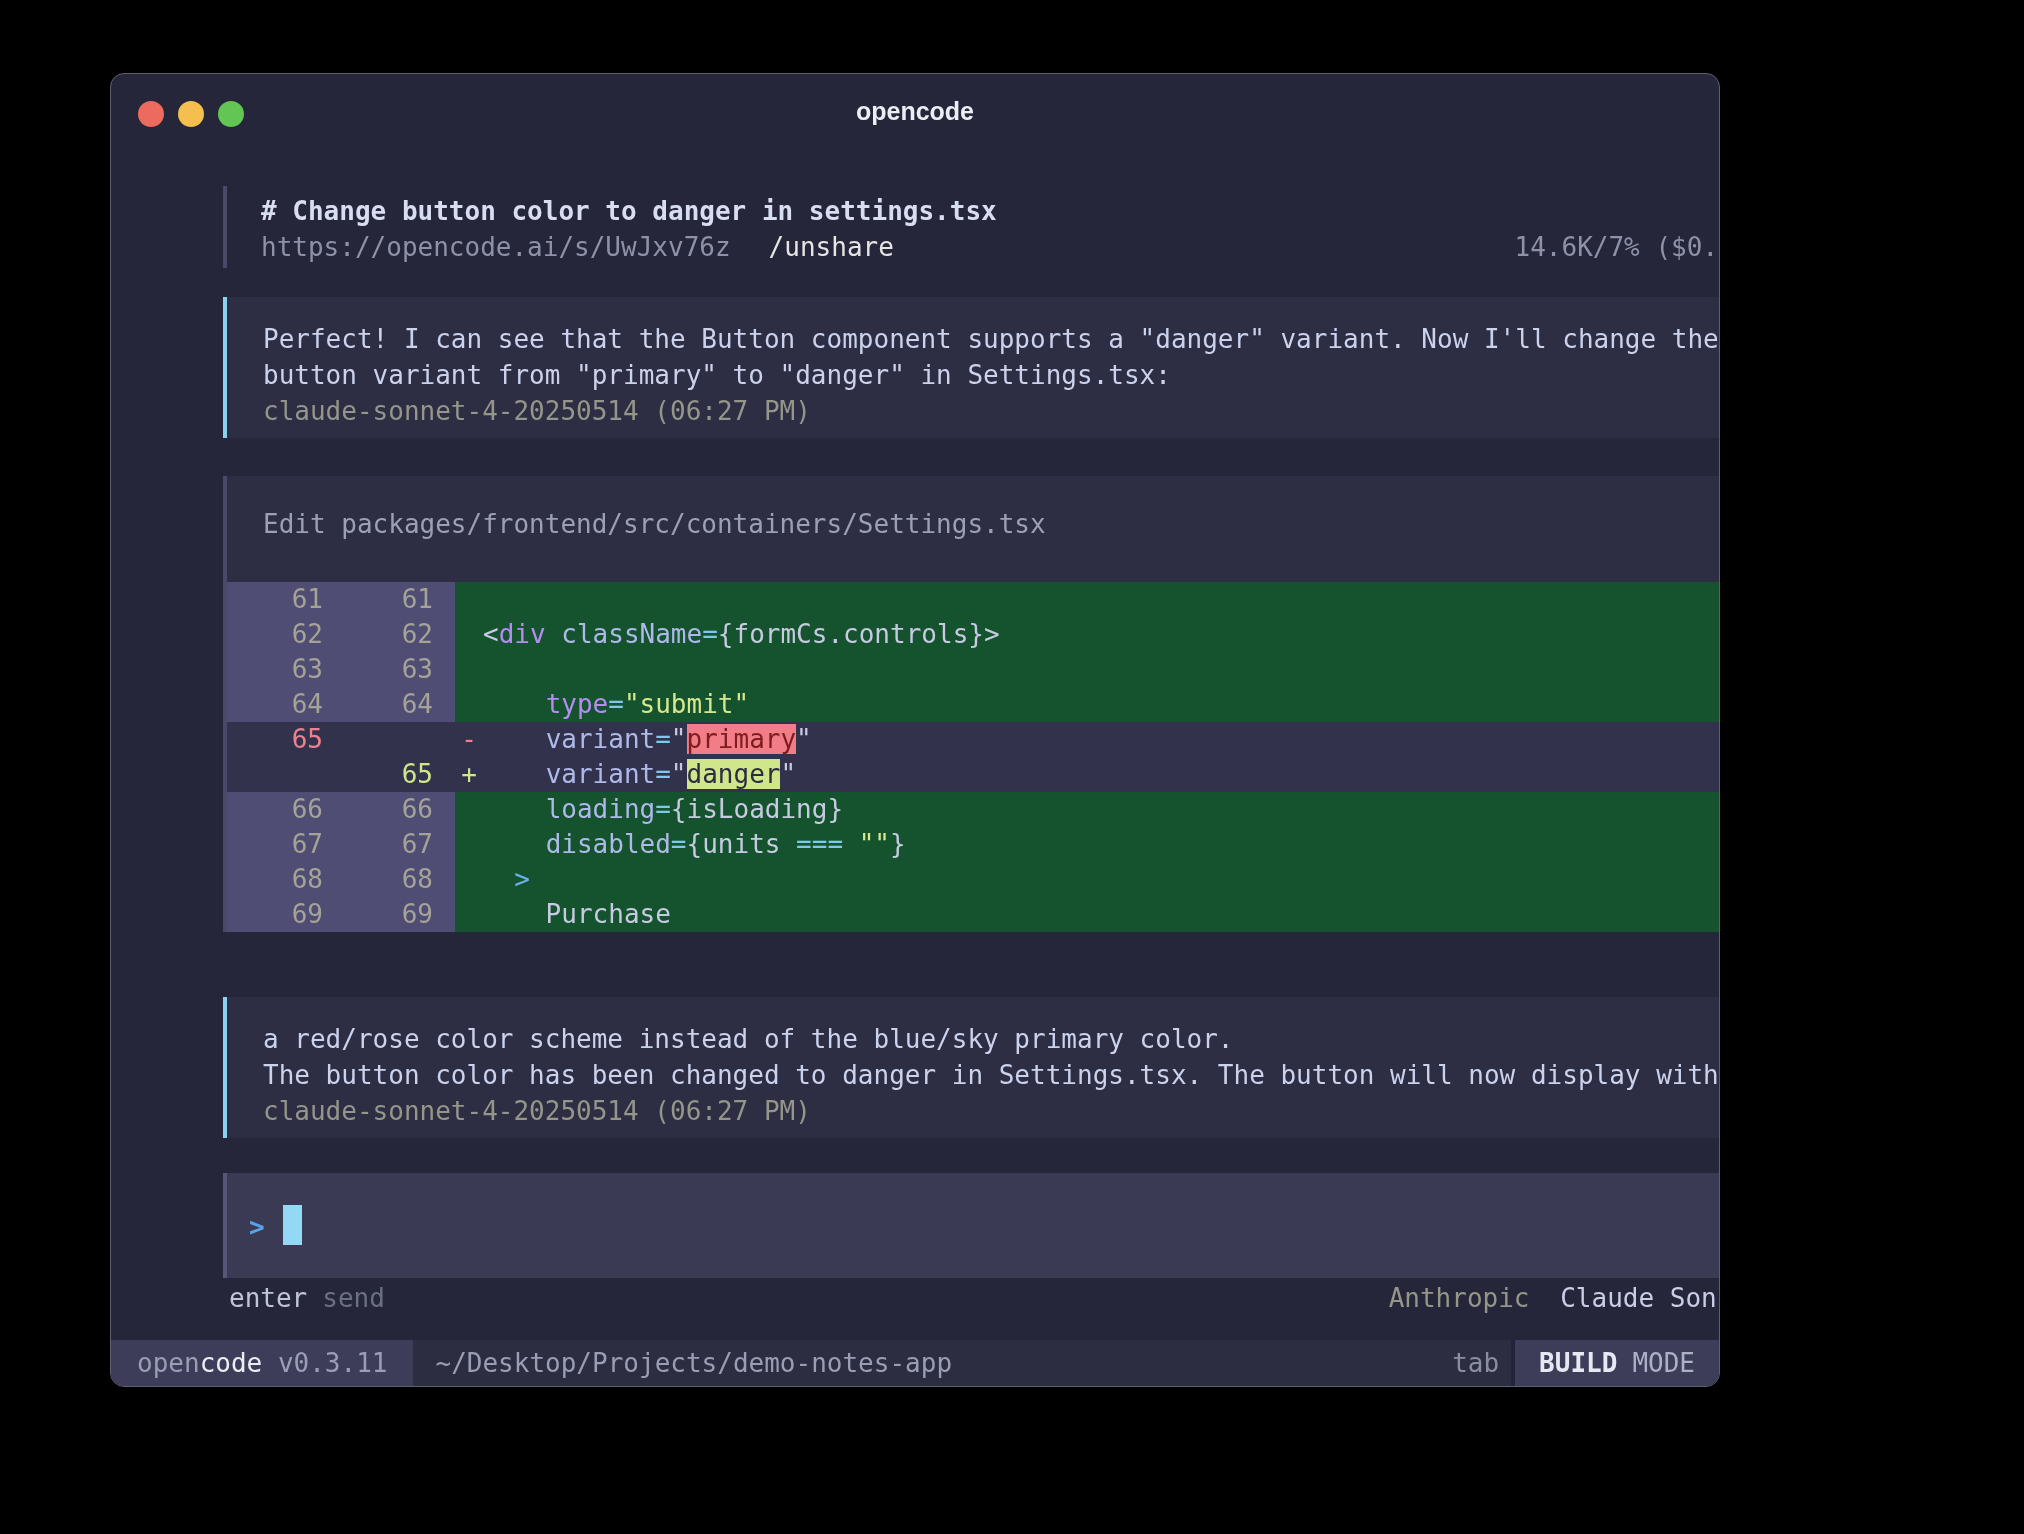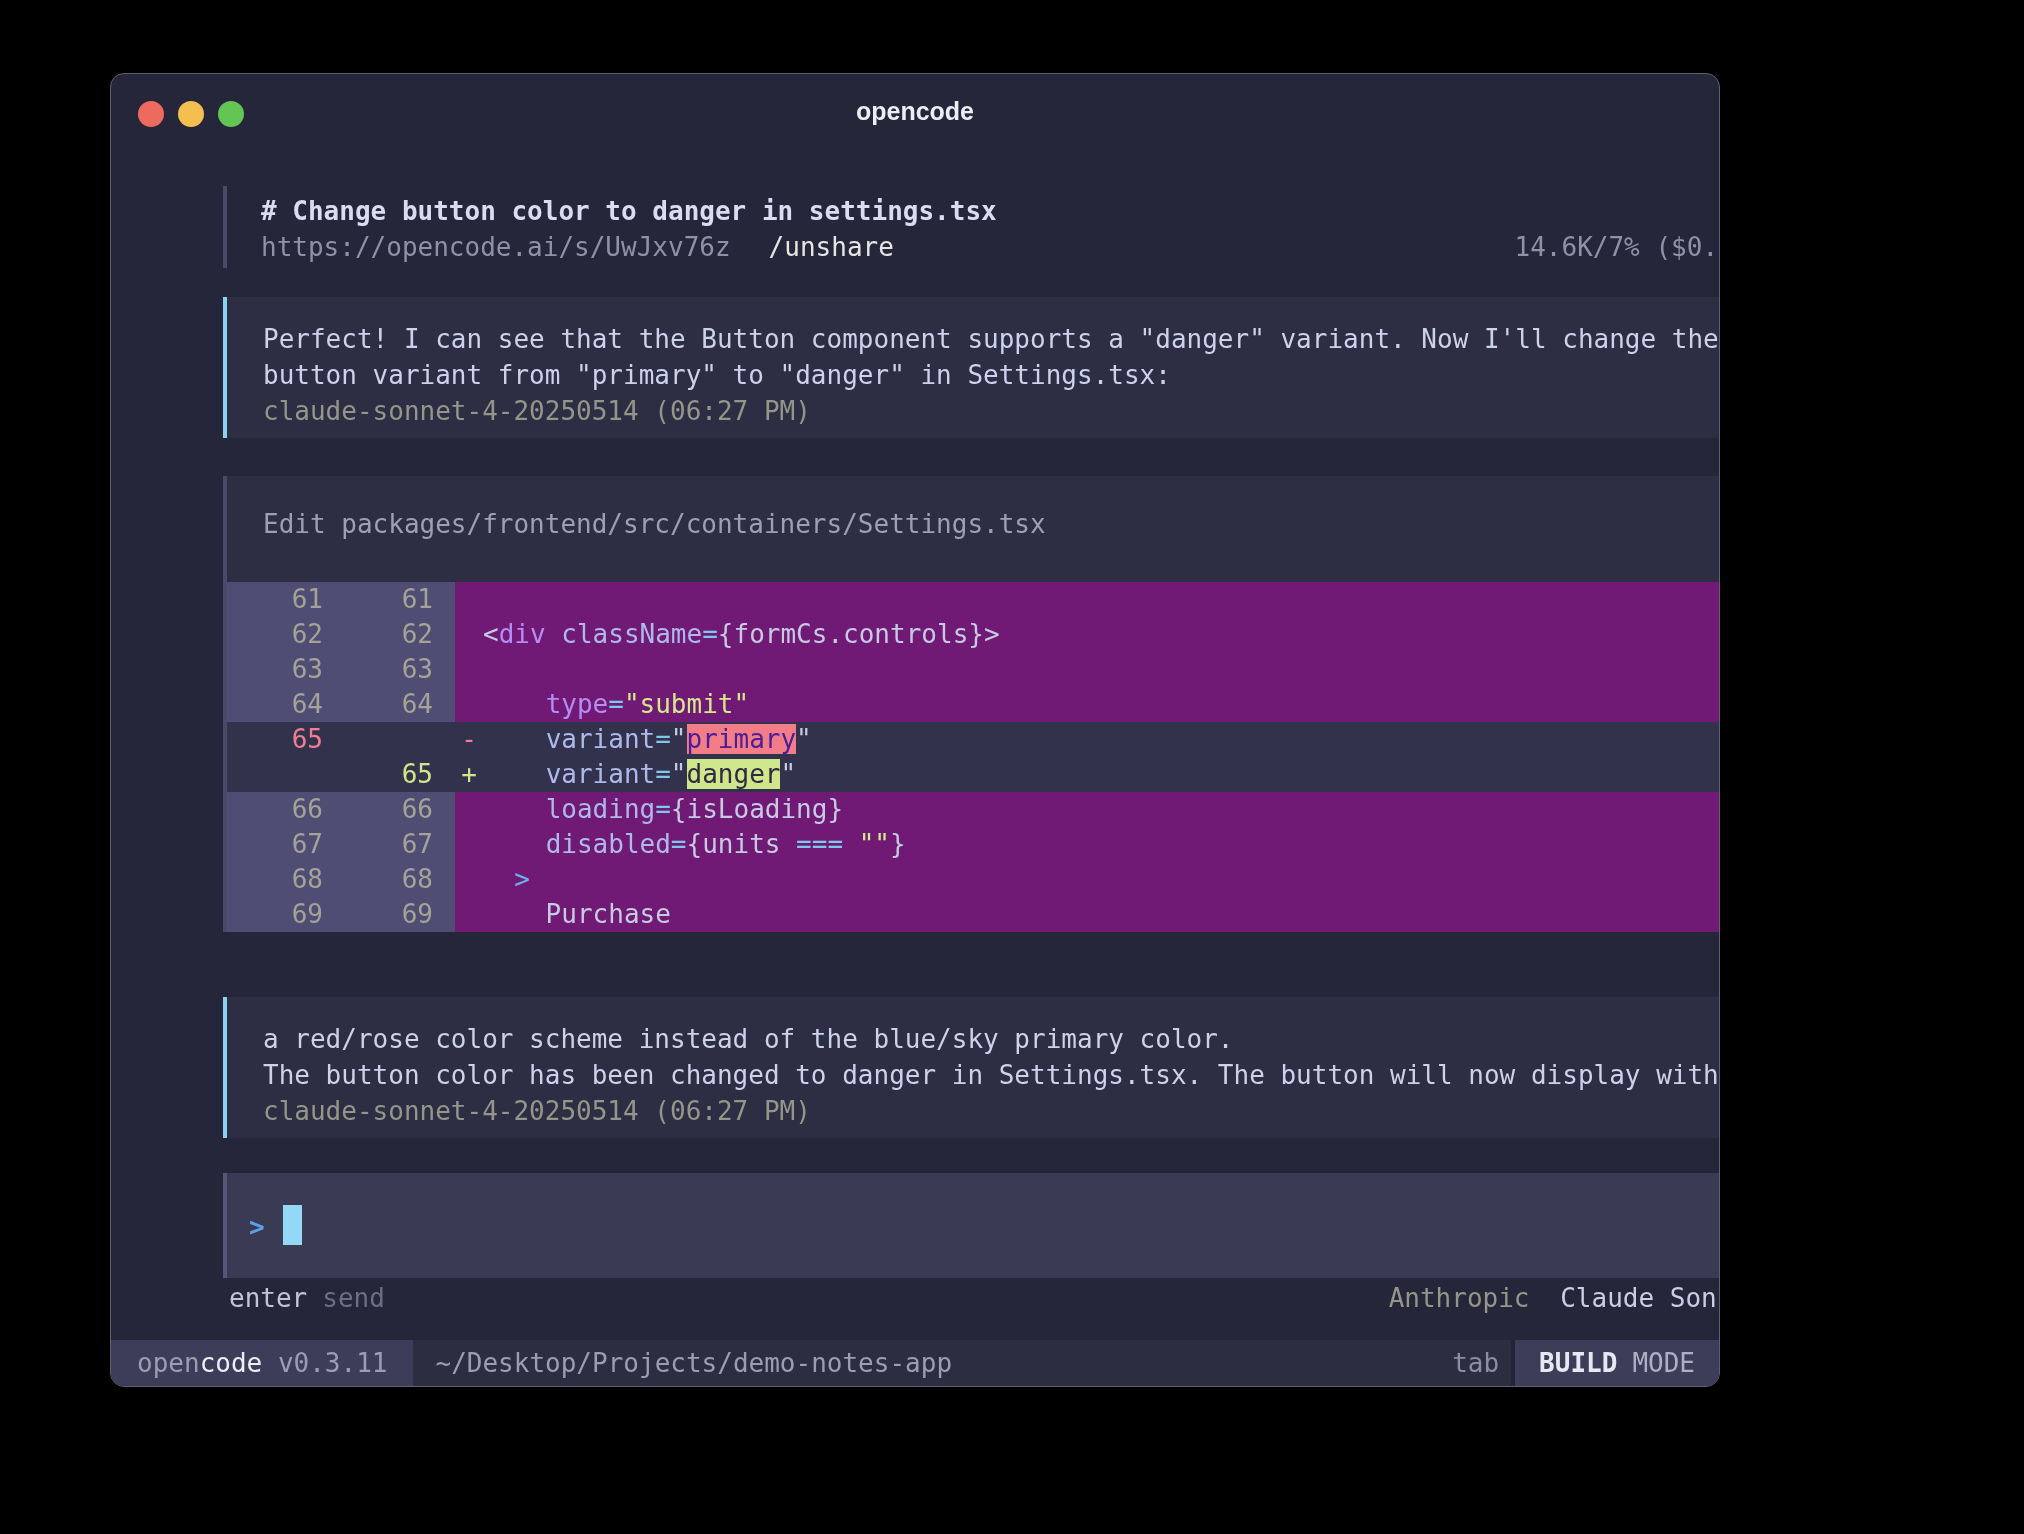--- a/index.html
+++ b/index.html
@@ -36,39 +36,39 @@
   #msg1{top:223px;height:141px;}
   #msg2{top:923px;height:141px;}
   
   .edit{position:absolute;left:112px;top:402px;width:1584px;height:456px;
     box-sizing:border-box;background:#2d2d44;
     border-left:4px solid #4a4a68;border-right:4px solid #4a4a68;
     padding-top:30px;}
   .edit-header{color:#9ba0b4;line-height:36px;padding-left:36px;white-space:pre;}
   .diff{margin-top:40px;}
   .diff-row{display:flex;height:35px;line-height:35px;}
-  .diff-row.ctx{background:#701a75;}
+  .diff-row.ctx{background:#14532d;}
   .diff-row.del,.diff-row.add{background:#32324c;}
   .gutter{display:flex;padding-right:22px;background:#4f4d73;color:#a5a296;}
   .diff-row.del .gutter,.diff-row.add .gutter{background:transparent;}
   .g-old{display:inline-block;width:96px;text-align:right;white-space:pre;}
   .g-new{display:inline-block;width:110px;text-align:right;white-space:pre;}
   .diff-row.del .g-old{color:#f08090;}
   .diff-row.add .g-new{color:#cfe78a;}
   .marker{width:28px;text-align:center;}
   .diff-row.del .marker{color:#f08090;}
   .diff-row.add .marker{color:#cfe78a;}
   .code{white-space:pre;flex:1;}
   .sg-plain{color:#c6cbe2;}
   .sg-tag{color:#b48cf2;}
   .sg-attr{color:#aeb9ea;}
   .sg-op{color:#7ec8ea;}
   .sg-str{color:#d6e78e;}
   .sg-blue{color:#6cb0f0;}
-  .sg-hl-del{background:#f07d88;color:#4c1d95;}
+  .sg-hl-del{background:#f07d88;color:#7f1d1d;}
   .sg-hl-add{background:#cfe78a;color:#2b2b42;}
   
   .input-box{position:absolute;left:112px;top:1099px;width:1584px;height:105px;
     box-sizing:border-box;background:#3a3a55;
     border-left:4px solid #565678;border-right:4px solid #565678;
     padding:32px 0 0 22px;}
   .prompt-symbol{color:#5aa2e8;font-weight:bold;}
   .cursor{display:inline-block;width:19px;height:40px;background:#93d9f6;
     vertical-align:-9px;margin-left:18px;}
   

